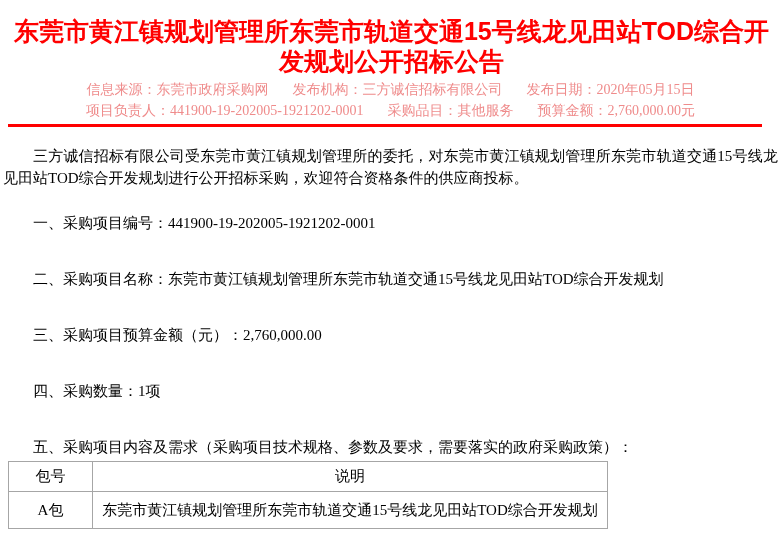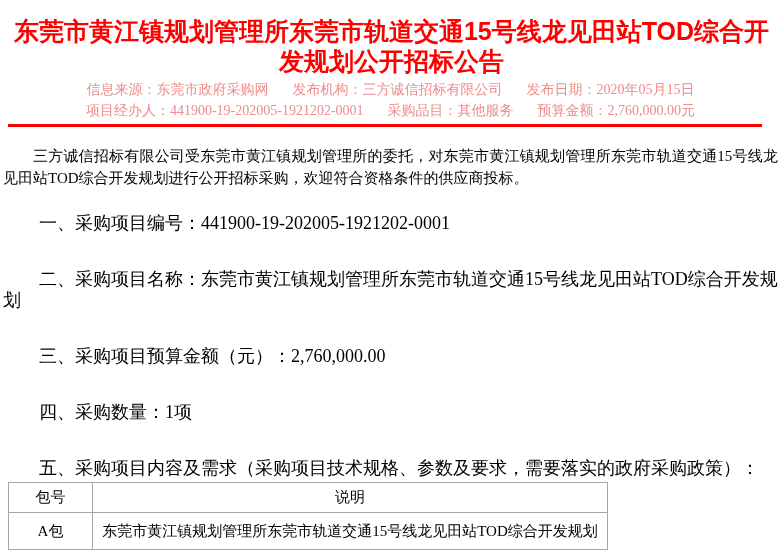--- a/index.html
+++ b/index.html
@@ -18,21 +18,21 @@
   .meta-row{white-space:nowrap;}
   .meta-pair{display:inline-block;margin:0 12px;}
   .meta-label{font-weight:normal;}
 
   
   .divider{height:3px;background:#ff0000;margin:3px 19px 0 8px;}
 
   
   .intro{margin:19px 3px 12px 3px;font-size:15px;line-height:21.5px;
          text-indent:2em;text-align:justify;}
-  .item{margin:35px 3px 0 3px;font-size:18px;line-height:21px;text-indent:2em;}
+  .item{margin:35px 3px 0 3px;font-size:15px;line-height:21px;text-indent:2em;}
   .item.first{margin-top:24px;}
 
   
   .pkg-table{border-collapse:collapse;margin:3px 0 0 8px;width:600px;
              font-size:15px;table-layout:fixed;}
   .pkg-table th,.pkg-table td{border:1px solid #a6a6a6;text-align:center;
              font-weight:normal;padding:0 4px;overflow:hidden;}
   .pkg-table .col-pkg{width:75px;}
   .pkg-table thead tr{height:30px;}
   .pkg-table tbody tr{height:37px;margin-top:12px;}
@@ -42,21 +42,21 @@
 
 <div class="page">
 
   <h1 class="title">东莞市黄江镇规划管理所东莞市轨道交通15号线龙见田站TOD综合开发规划公开招标公告</h1>
 
   <div class="meta">
     <div class="meta-row">
       <span class="meta-pair"><span class="meta-label">信息来源：</span><span class="meta-value">东莞市政府采购网</span></span><span class="meta-pair"><span class="meta-label">发布机构：</span><span class="meta-value">三方诚信招标有限公司</span></span><span class="meta-pair"><span class="meta-label">发布日期：</span><span class="meta-value">2020年05月15日</span></span>
     </div>
     <div class="meta-row">
-      <span class="meta-pair"><span class="meta-label">项目经办人：</span><span class="meta-value">441900-19-202005-1921202-0001</span></span><span class="meta-pair"><span class="meta-label">采购品目：</span><span class="meta-value">其他服务</span></span><span class="meta-pair"><span class="meta-label">预算金额：</span><span class="meta-value">2,760,000.00元</span></span>
+      <span class="meta-pair"><span class="meta-label">项目负责人：</span><span class="meta-value">441900-19-202005-1921202-0001</span></span><span class="meta-pair"><span class="meta-label">采购品目：</span><span class="meta-value">其他服务</span></span><span class="meta-pair"><span class="meta-label">预算金额：</span><span class="meta-value">2,760,000.00元</span></span>
     </div>
   </div>
 
   <div class="divider"></div>
 
   <p class="intro">三方诚信招标有限公司受东莞市黄江镇规划管理所的委托，对东莞市黄江镇规划管理所东莞市轨道交通15号线龙见田站TOD综合开发规划进行公开招标采购，欢迎符合资格条件的供应商投标。</p>
 
   <p class="item first">一、采购项目编号：441900-19-202005-1921202-0001</p>
   <p class="item">二、采购项目名称：东莞市黄江镇规划管理所东莞市轨道交通15号线龙见田站TOD综合开发规划</p>
   <p class="item">三、采购项目预算金额（元）：2,760,000.00</p>

